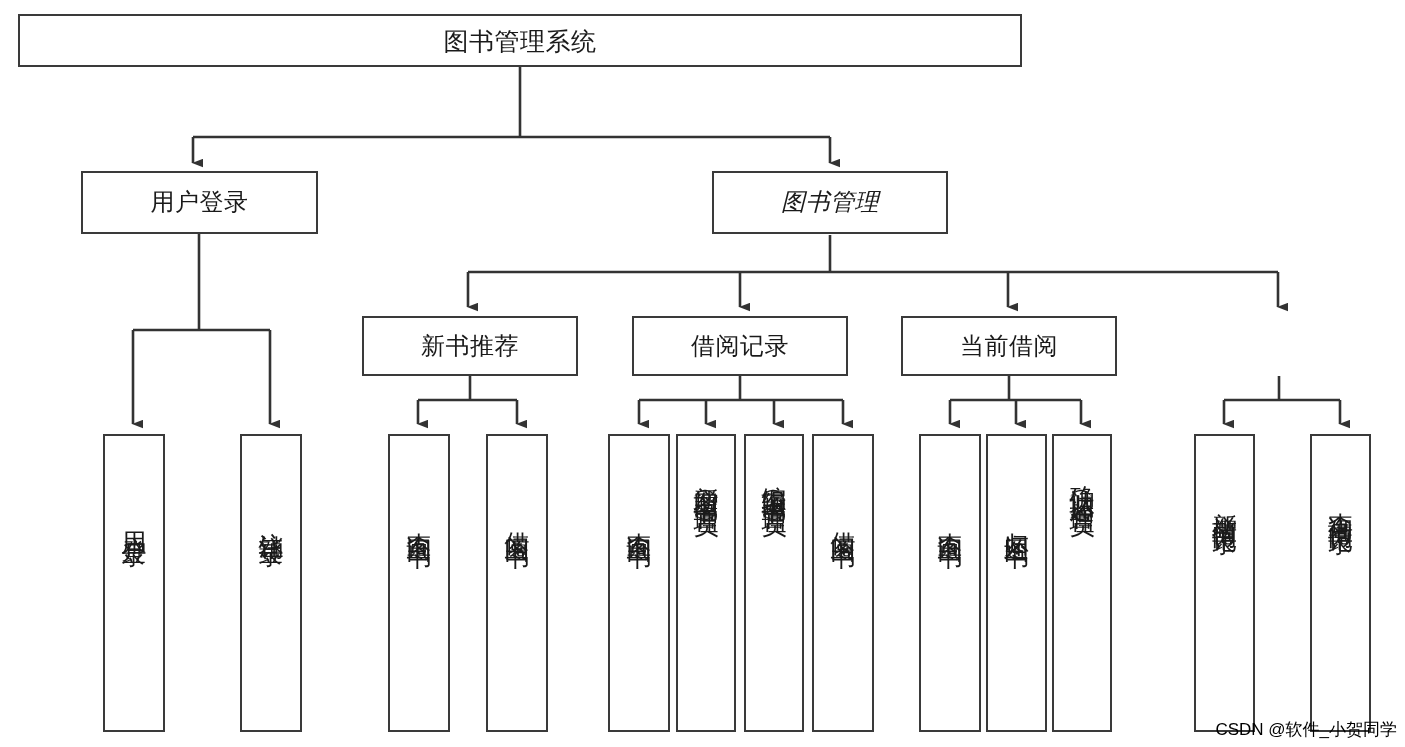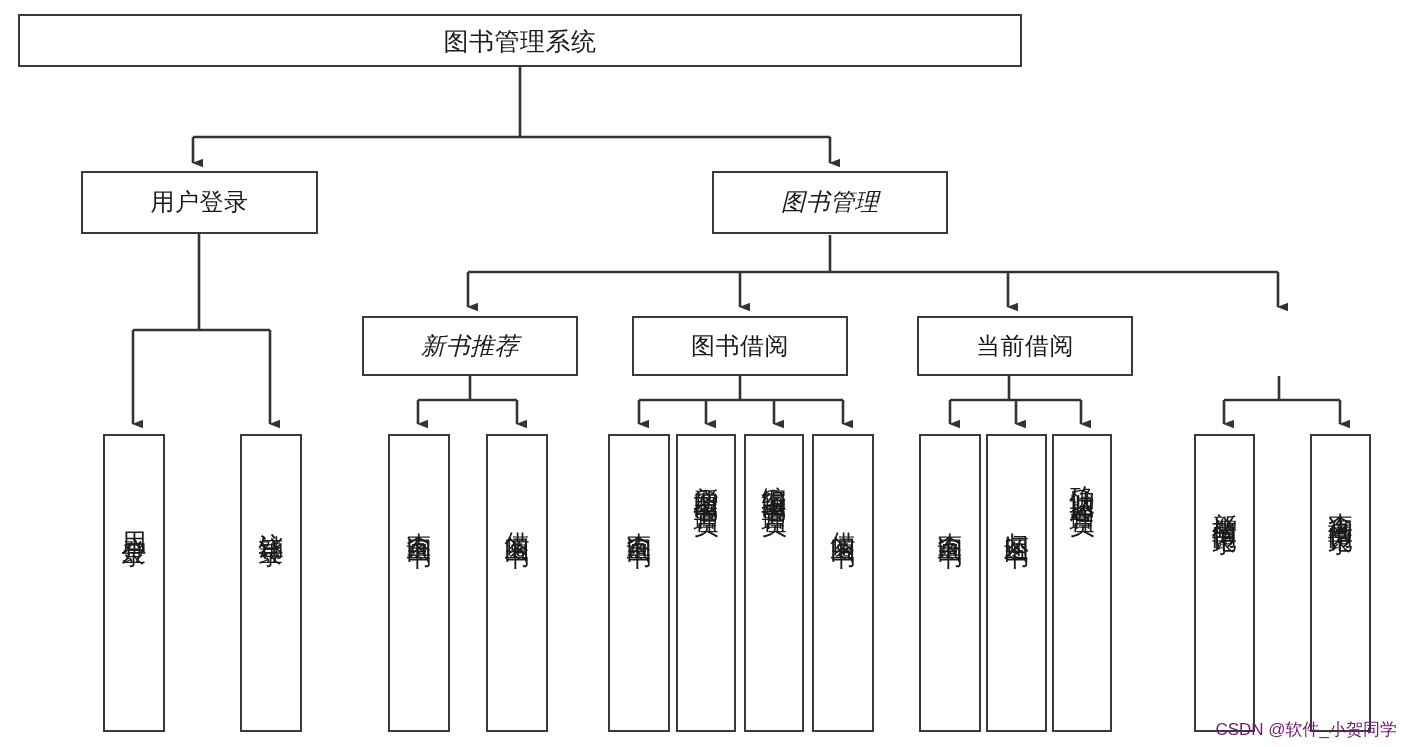--- a/index.html
+++ b/index.html
@@ -71,21 +71,21 @@
     padding-top: 56px;
   }
   .node.vert.pad-top-sm {
     padding-top: 30px;
   }
   #watermark {
     position: absolute;
     right: 8px;
     bottom: 6px;
     font-size: 17px;
-    color: #701a75;
+    color: #000000;
     white-space: nowrap;
     z-index: 5;
     font-family: "Liberation Sans", "DejaVu Sans", sans-serif;
   }
 </style>
 </head>
 <body>
 
 <div id="diagram-root">
 
@@ -145,29 +145,29 @@
   </div>
 
   <div class="node horiz" style="left:81px; top:171px; width:237px; height:63px;">
     <span class="node-label">用户登录</span>
   </div>
 
   <div class="node horiz" style="left:712px; top:171px; width:236px; height:63px;font-style:italic;">
     <span class="node-label">图书管理</span>
   </div>
 
-  <div class="node horiz" style="left:362px; top:316px; width:216px; height:60px;font-style:italic;">
+  <div class="node horiz" style="left:362px; top:316px; width:216px; height:60px;">
     <span class="node-label">新书推荐</span>
   </div>
 
   <div class="node horiz" style="left:632px; top:316px; width:216px; height:60px;">
-    <span class="node-label">图书借阅</span>
-  </div>
-
-  <div class="node horiz" style="left:901px; top:316px; width:216px; height:60px;margin-left:16px;">
+    <span class="node-label">借阅记录</span>
+  </div>
+
+  <div class="node horiz" style="left:901px; top:316px; width:216px; height:60px;">
     <span class="node-label">当前借阅</span>
   </div>
 
 
   <div class="node vert pad-top-lg" style="left:103px; top:434px; width:62px; height:298px;">
     <span class="node-label">用户登录</span>
   </div>
 
   <div class="node vert pad-top-lg" style="left:240px; top:434px; width:62px; height:298px;">
     <span class="node-label">注销登录</span>

